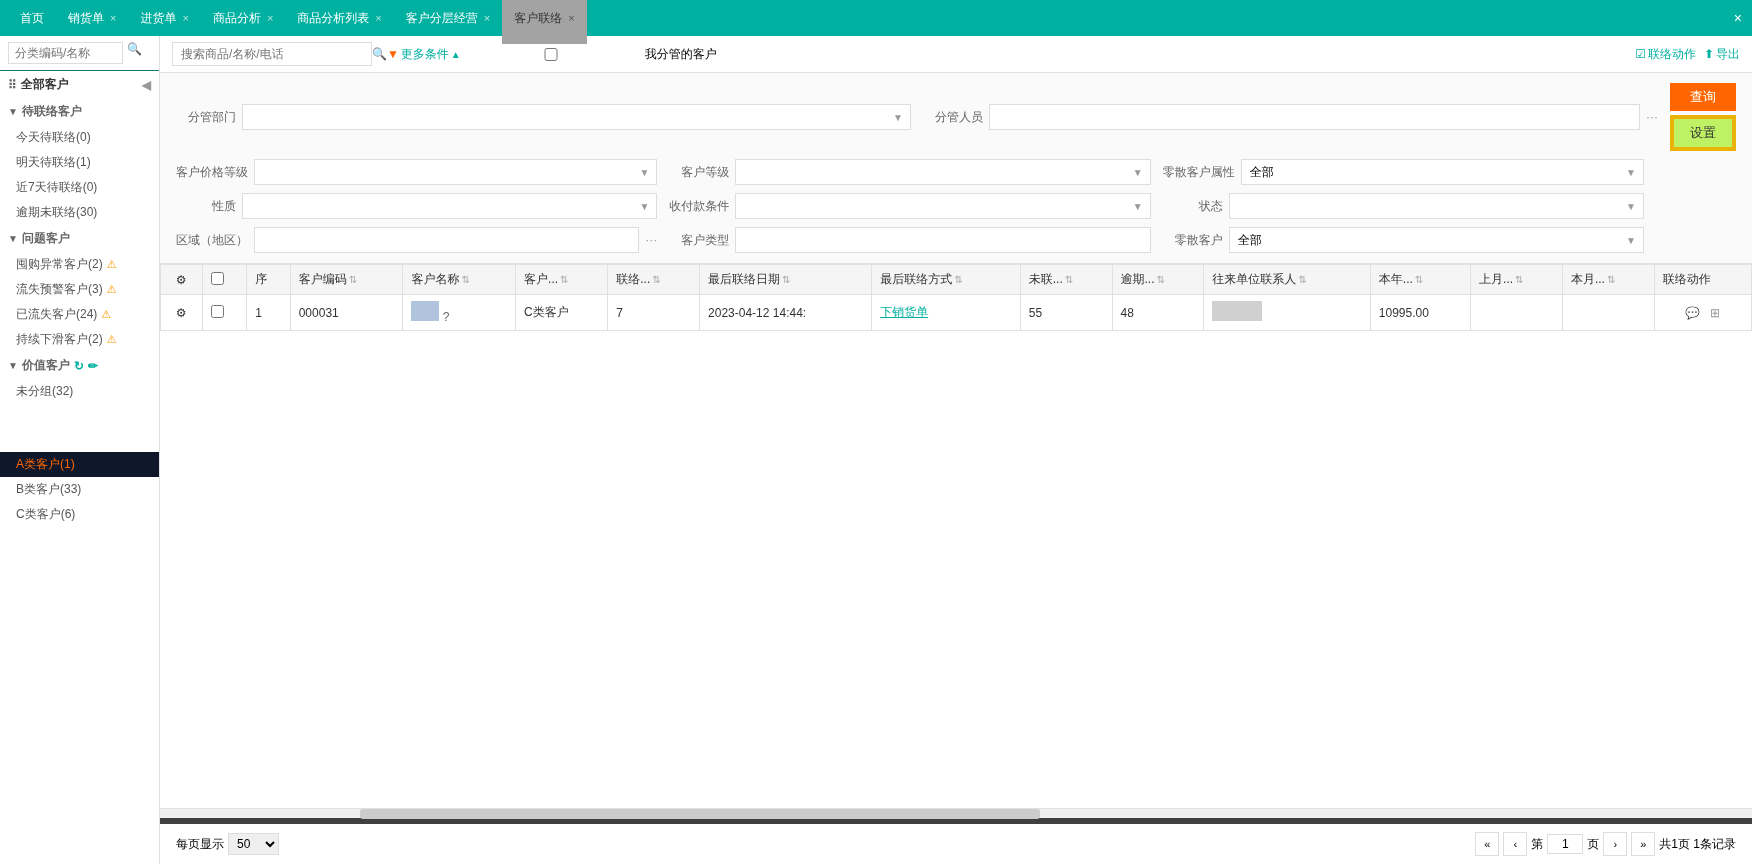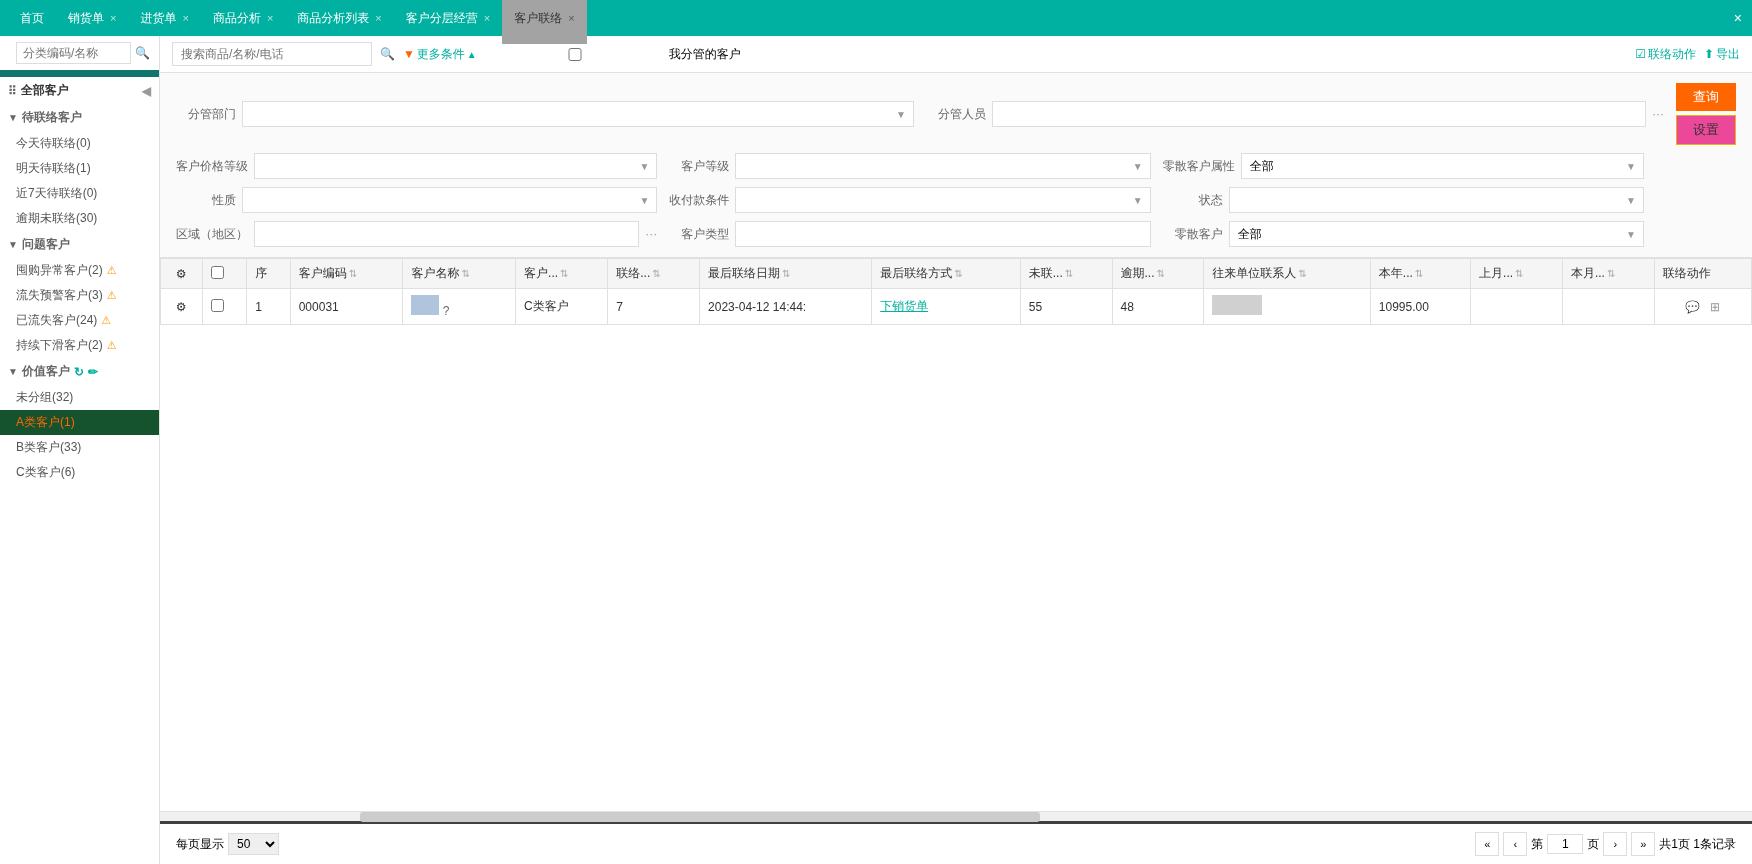--- a/index.html
+++ b/index.html
@@ -51,24 +51,24 @@
     
     
     .sidebar {
       width: 160px;
       background: white;
       border-right: 1px solid #e0e0e0;
       overflow-y: auto;
       flex-shrink: 0;
     }
     .sidebar-search {
-      padding: 6px 16px;
-      border-bottom: 7px solid #0f766e;
-      display: flex;
-      align-items: center;
+      padding: 6px 8px;
+      border-bottom: 1px solid #0f766e;
+      display: flex;
+      align-items: flex-start;
     }
     .sidebar-search input {
       border: 1px solid #ddd;
       padding: 3px 6px;
       width: 115px;
       font-size: 12px;
       outline: none;
     }
     .sidebar-search .search-icon {
       margin-left: 4px;
@@ -92,21 +92,21 @@
       color: #999;
       cursor: pointer;
     }
     .sidebar-item {
       padding: 4px 8px 4px 16px;
       cursor: pointer;
       color: #555;
       display: flex;
       align-items: center;
     }
-    .sidebar-item.active { background: #14532d; color: #ff6600; }
+    .sidebar-item.active { background: #0f172a; color: #ff6600; margin-top: 48px; }
     .sidebar-item .warn-icon {
       margin-left: 4px;
       color: #ff9900;
       font-size: 11px;
     }
     .sidebar-sub-header {
       padding: 5px 8px;
       color: #666;
       font-weight: bold;
       display: flex;
@@ -125,21 +125,21 @@
       background: white;
       overflow: hidden;
     }
     
     
     .filter-bar {
       padding: 6px 12px;
       border-bottom: 1px solid #e0e0e0;
       display: flex;
       align-items: center;
-      gap: 8px;
+      gap: 0;
       background: white;
     }
     .filter-bar input {
       border: 1px solid #ddd;
       padding: 3px 8px;
       width: 180px;
       font-size: 12px;
       outline: none;
     }
     .filter-bar .search-btn {
@@ -245,23 +245,23 @@
     }
     .query-btn {
       background: #ff6600;
       color: white;
       border: none;
       padding: 5px 16px;
       cursor: pointer;
       font-size: 13px;
     }
     .settings-btn {
-      background: #ec4899;
+      background: #bef264;
       color: #333;
-      border: 1px solid #eab308;
+      border: 4px solid #eab308;
       padding: 5px 16px;
       cursor: pointer;
       font-size: 13px;
     }
     .btn-group {
       display: flex;
       flex-direction: column;
       gap: 4px;
       min-width: 60px;
     }
@@ -307,21 +307,21 @@
     .gear-cell {
       text-align: center;
       cursor: pointer;
     }
     
     
     .pagination {
       display: flex;
       align-items: center;
       padding: 8px 16px;
-      border-top: 3px solid #404040;
+      border-top: 6px solid #404040;
       background: white;
       gap: 8px;
     }
     .page-size {
       display: flex;
       align-items: center;
       gap: 4px;
     }
     .page-size select {
       border: 1px solid #ddd;

